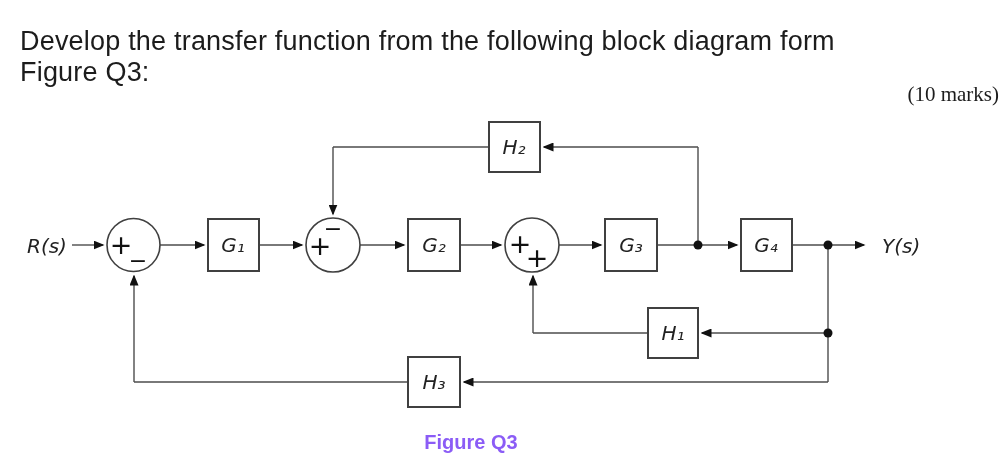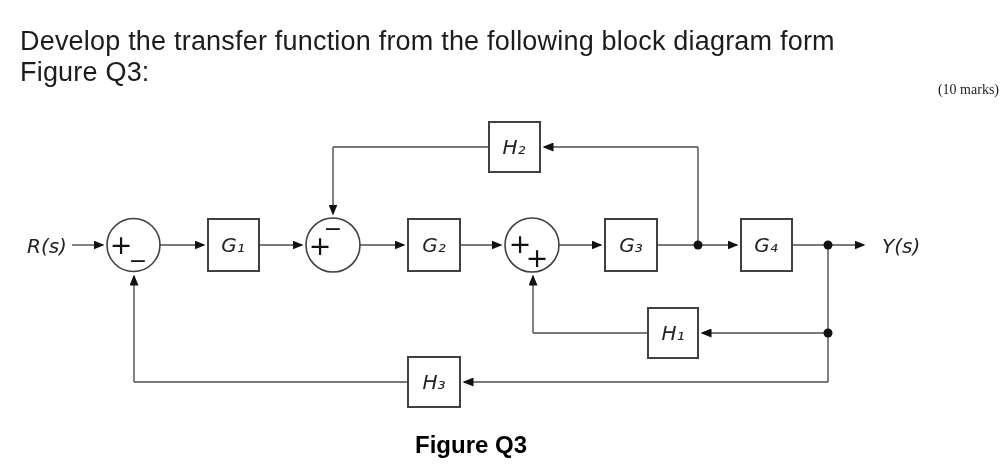--- a/index.html
+++ b/index.html
@@ -6,25 +6,25 @@
   body{
     width:1007px;height:468px;background:#ffffff;position:relative;overflow:hidden;
     font-family:"Liberation Sans",sans-serif;
   }
   .q-title{
     position:absolute;left:20px;top:26px;width:860px;
     font-size:27px;color:#1c1c1c;letter-spacing:0.2px;
   }
   .q-marks{
     position:absolute;right:8px;top:82px;
-    font-family:"Liberation Serif",serif;font-size:14px;color:#1c1c1c;
+    font-family:"Liberation Serif",serif;font-size:21px;color:#1c1c1c;
   }
   .fig-caption{
     position:absolute;left:471px;top:431px;transform:translateX(-50%);
-    font-size:24px;font-weight:bold;color:#000000;white-space:nowrap;
+    font-size:20px;font-weight:bold;color:#8b5cf6;white-space:nowrap;
   }
   svg{position:absolute;left:0;top:0;}
   .wire{stroke:#4d4d4d;stroke-width:1.4;fill:none;}
   .block{fill:#ffffff;stroke:#404040;stroke-width:2;}
   .sumc{fill:#ffffff;stroke:#404040;stroke-width:1.6;}
   .dot{fill:#111111;stroke:none;}
   .dlabel{font-family:"DejaVu Sans",sans-serif;font-style:italic;font-size:20px;fill:#222222;}
   .endlabel{font-family:"DejaVu Sans",sans-serif;font-style:italic;font-size:20px;fill:#222222;}
   .sign-big{font-family:"DejaVu Sans",sans-serif;font-size:27px;fill:#111111;}
   .sign-sm{font-family:"DejaVu Sans",sans-serif;font-size:22px;fill:#111111;}

